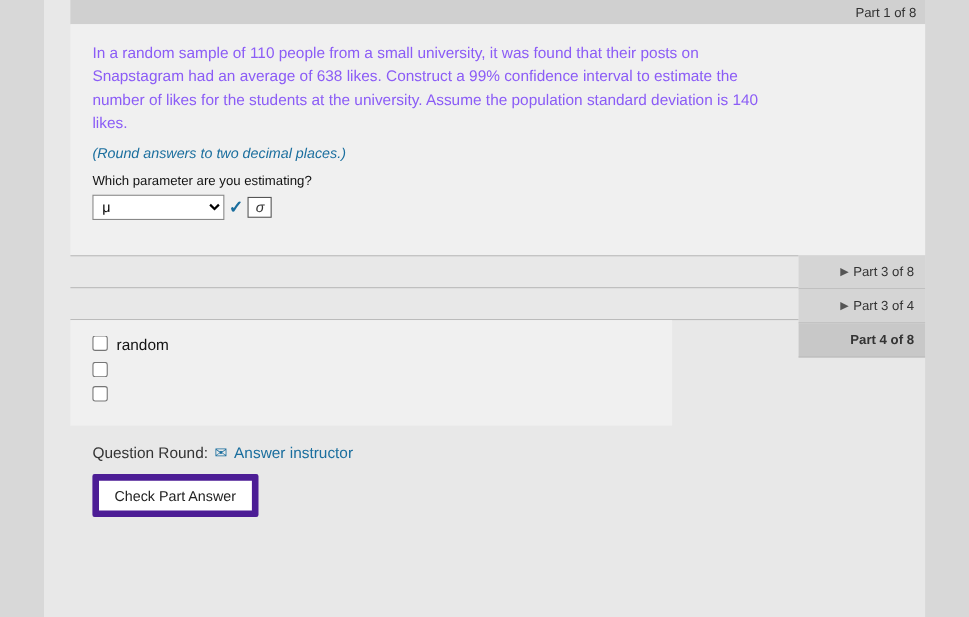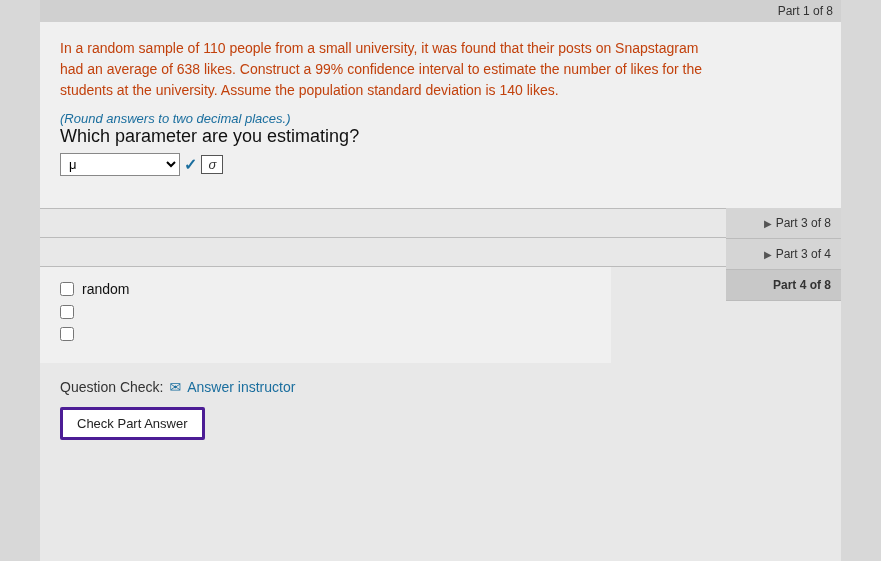--- a/index.html
+++ b/index.html
@@ -13,51 +13,53 @@
       display: flex;
       justify-content: center;
       align-items: flex-start;
     }
 
     .page-container {
       width: 801px;
       min-height: 561px;
       background: #e8e8e8;
       position: relative;
+      padding-left: 24px;
     }
 
     .top-bar {
       display: flex;
       justify-content: flex-end;
       padding: 4px 8px;
       font-size: 12px;
       color: #333;
       background: #d0d0d0;
     }
 
     .main-content {
       background: #f0f0f0;
       padding: 16px 20px;
     }
 
     .question-text {
       font-size: 14px;
-      color: #c2410c;
+      color: #8b5cf6;
       line-height: 1.5;
       margin-bottom: 10px;
     }
 
     .round-note {
       color: #1a6e9e;
       font-size: 13px;
+      margin-bottom: 10px;
       font-style: italic;
     }
 
     .param-label {
-      font-size: 18px;
+      font-size: 12px;
       color: #111;
       margin-bottom: 6px;
     }
 
     .param-row {
       display: flex;
       align-items: center;
       gap: 4px;
       margin-bottom: 16px;
     }
@@ -116,21 +118,20 @@
     }
 
     .requirements-title {
       font-size: 14px;
       color: #111;
       margin-bottom: 12px;
     }
 
     .checkbox-row {
       display: flex;
-      align-items: center;
       gap: 8px;
       margin-bottom: 8px;
       font-size: 14px;
       color: #111;
     }
 
     .checkbox-row input[type="checkbox"] {
       width: 14px;
       height: 14px;
       border: 1px solid #666;
@@ -158,21 +159,21 @@
     }
 
     .mail-icon {
       color: #1a6e9e;
       font-size: 14px;
     }
 
     .check-part-btn {
       margin: 4px 20px 16px 20px;
       background: white;
-      border: 3px solid #4c1d95;
+      border: 6px solid #4c1d95;
       padding: 6px 14px;
       font-size: 13px;
       cursor: pointer;
       color: #222;
       border-radius: 2px;
     }
 
     .content-area {
       display: flex;
     }
@@ -231,21 +232,21 @@
           <input type="checkbox" style="">
         </div>
 
         <div class="checkbox-row">
           <input type="checkbox" style="">
         </div>
       </div>
 
       
       <div class="question-help-row">
-        <span>Question Check:</span>
+        <span>Question Round:</span>
         <span class="mail-icon">✉</span>
         <a class="message-link" href="#">Answer instructor</a>
       </div>
 
       
       <button class="check-part-btn">Check Part Answer</button>
     </div>
 
     <div class="right-panel">
       <div class="part-item">

